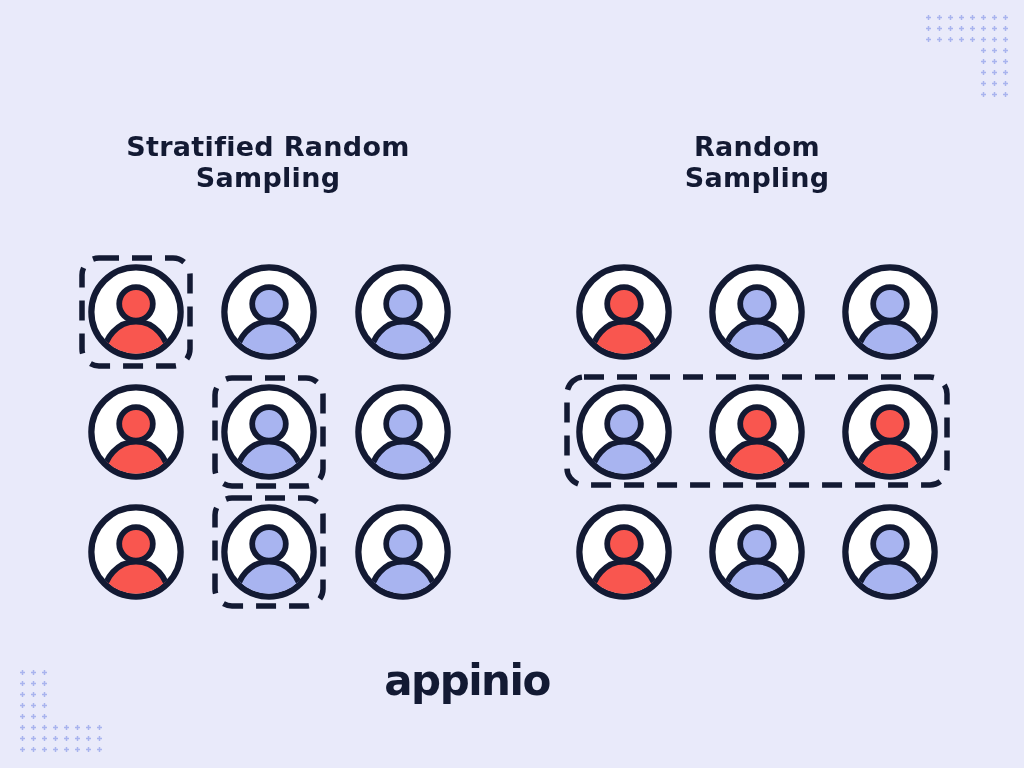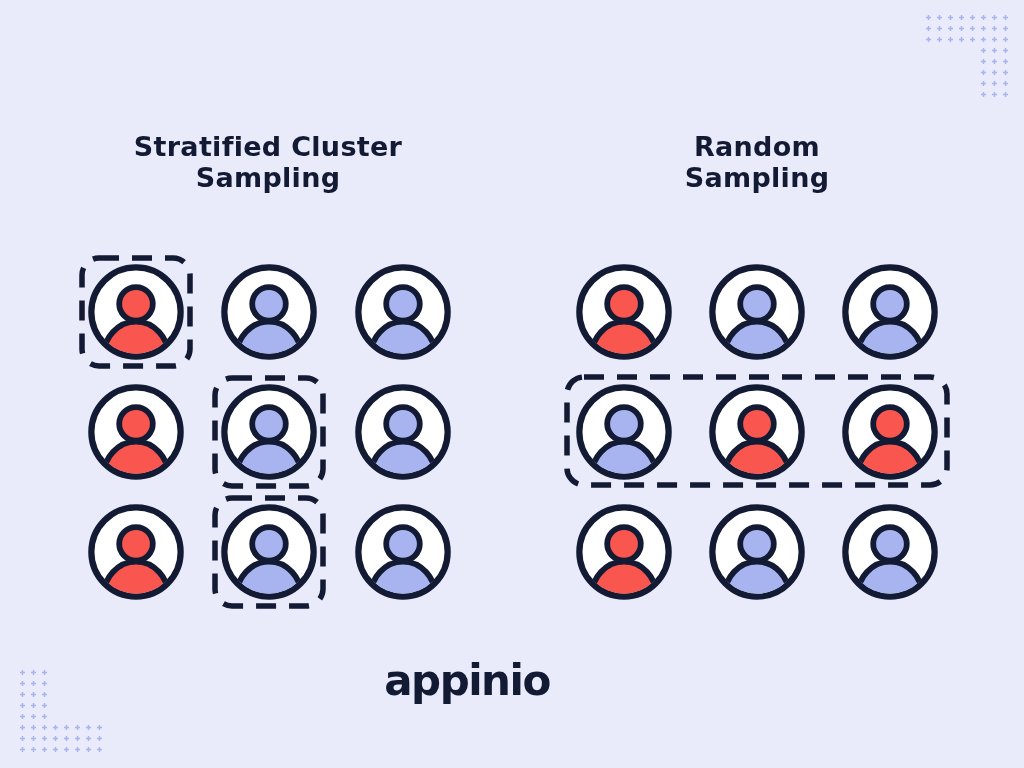--- a/index.html
+++ b/index.html
@@ -126,21 +126,21 @@
       <div class="dot" style="left: 20px; top: 747px;"></div>
       <div class="dot" style="left: 31px; top: 747px;"></div>
       <div class="dot" style="left: 42px; top: 747px;"></div>
       <div class="dot" style="left: 53px; top: 747px;"></div>
       <div class="dot" style="left: 64px; top: 747px;"></div>
       <div class="dot" style="left: 75px; top: 747px;"></div>
       <div class="dot" style="left: 86px; top: 747px;"></div>
       <div class="dot" style="left: 97px; top: 747px;"></div>
     </div>
 
-  <h2 class="section-title left"><span>Stratified Cluster</span><br><span>Sampling</span></h2>
+  <h2 class="section-title left"><span>Stratified Random</span><br><span>Sampling</span></h2>
 
   <h2 class="section-title right"><span>Random</span><br><span>Sampling</span></h2>
 
   <div id="figures">
       <div class="sel-box" style="left: 79px; top: 255px;"><svg width="114" height="114" viewBox="0 0 114 114">
           <rect x="3" y="3" width="108" height="108" rx="17" fill="none" stroke="#131a33" stroke-width="5.5" stroke-dasharray="20 13"></rect>
         </svg></div>
       <div class="sel-box" style="left: 212px; top: 375px;"><svg width="114" height="114" viewBox="0 0 114 114">
           <rect x="3" y="3" width="108" height="108" rx="17" fill="none" stroke="#131a33" stroke-width="5.5" stroke-dasharray="20 13"></rect>
         </svg></div>

